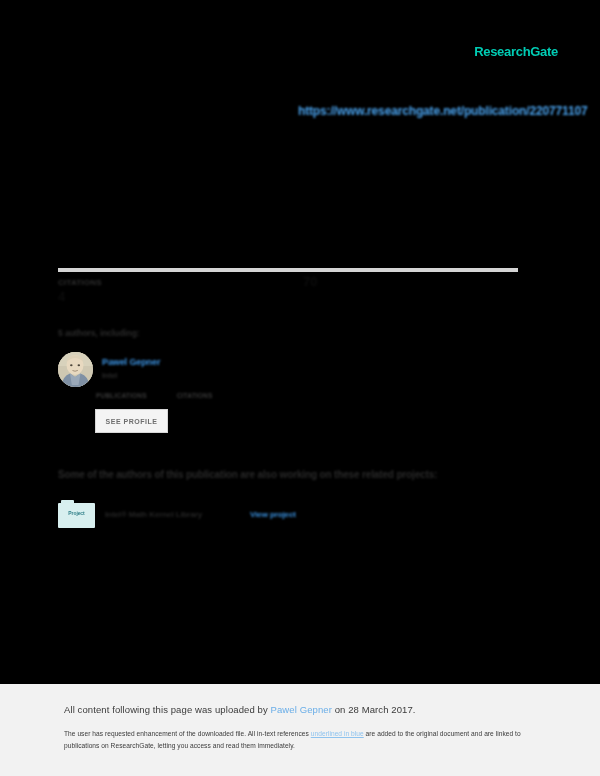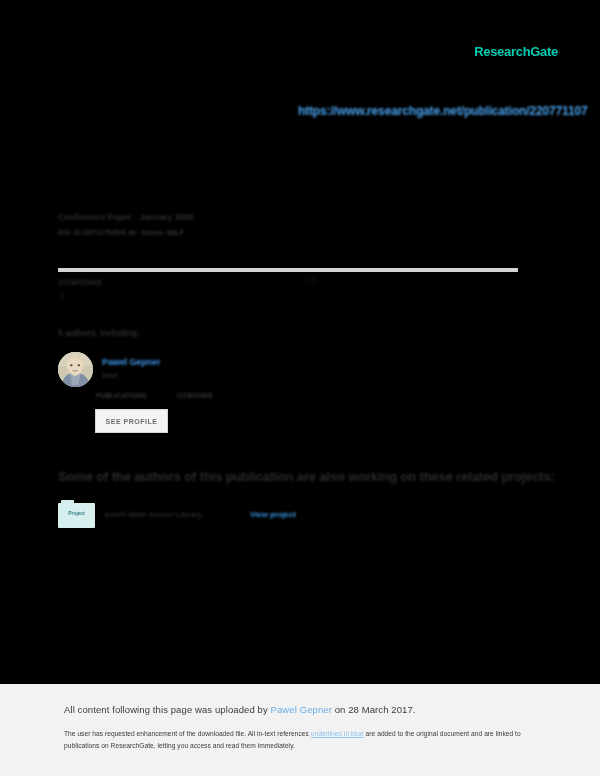--- a/index.html
+++ b/index.html
@@ -186,21 +186,21 @@
     color: #6e6e6e;
     filter: blur(0.35px);
     cursor: pointer;
   }
 
   
   .projects-head {
     position: absolute;
     left: 58px;
     top: 469px;
-    font-size: 13px;
+    font-size: 10px;
     font-weight: bold;
     color: #2a2a2a;
     letter-spacing: -0.15px;
     filter: blur(0.85px);
     white-space: nowrap;
   }
   .project-row {
     position: absolute;
     left: 58px;
     top: 500px;
@@ -290,24 +290,20 @@
 </style>
 </head>
 <body>
 
 <div class="cover">
 
   <div class="rg-logo">ResearchGate</div>
 
   <div class="pub-url">https://www.researchgate.net/publication/220771107</div>
 
-  <div class="meta">
-    <div class="meta-type">Conference Paper · January 2006</div>
-    <div class="meta-doi">DOI: 10.1007/11752578_84 · Source: DBLP</div>
-  </div>
 
   <div class="stats">
     <div class="stat-col-citations">
       <div class="stat-rule"></div>
       <div class="stat-label">CITATIONS</div>
       <div class="stat-value">4</div>
     </div>
     <div class="stat-col-reads">
       <div class="stat-rule"></div>
       <div class="stat-value">70</div>

